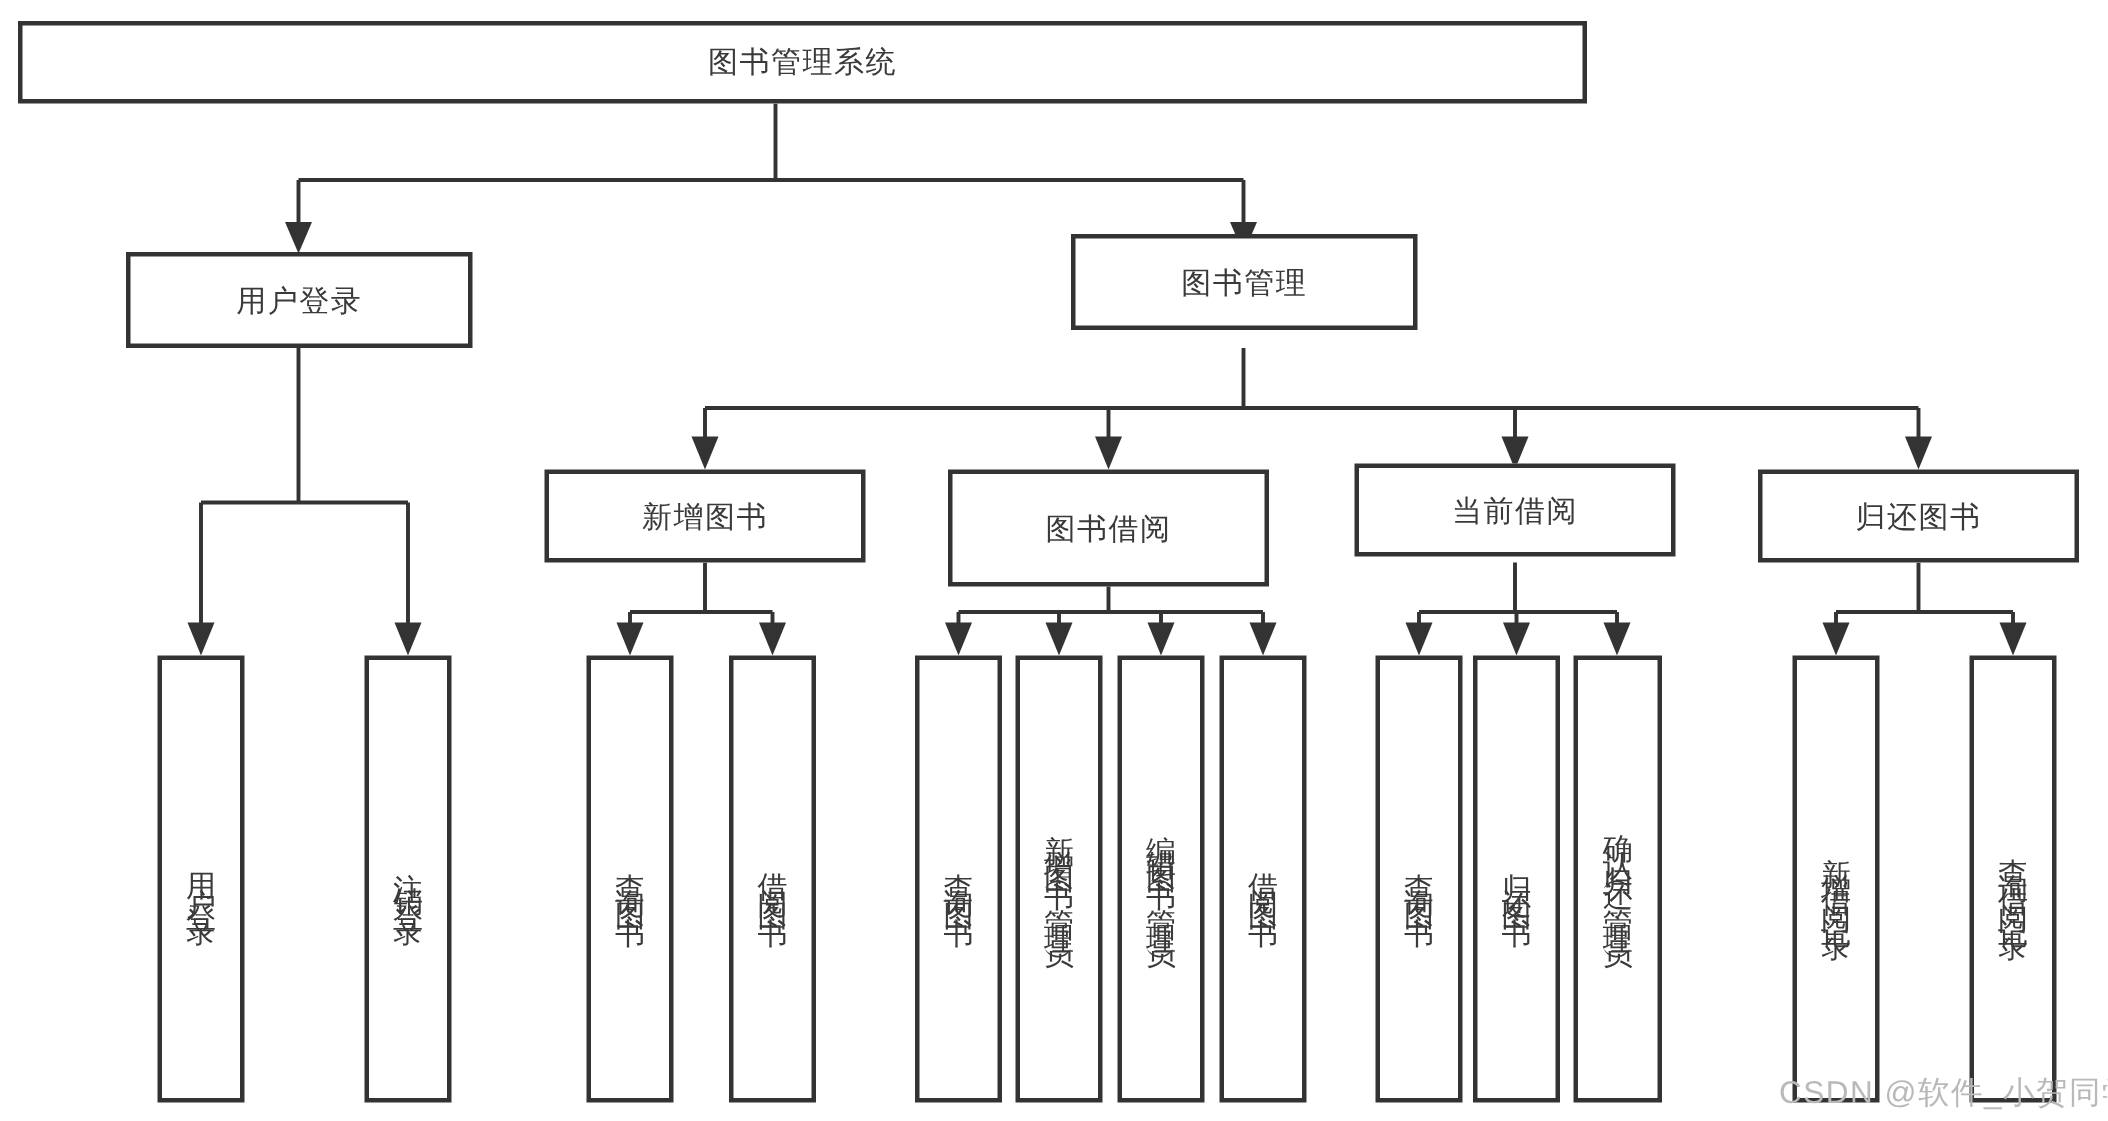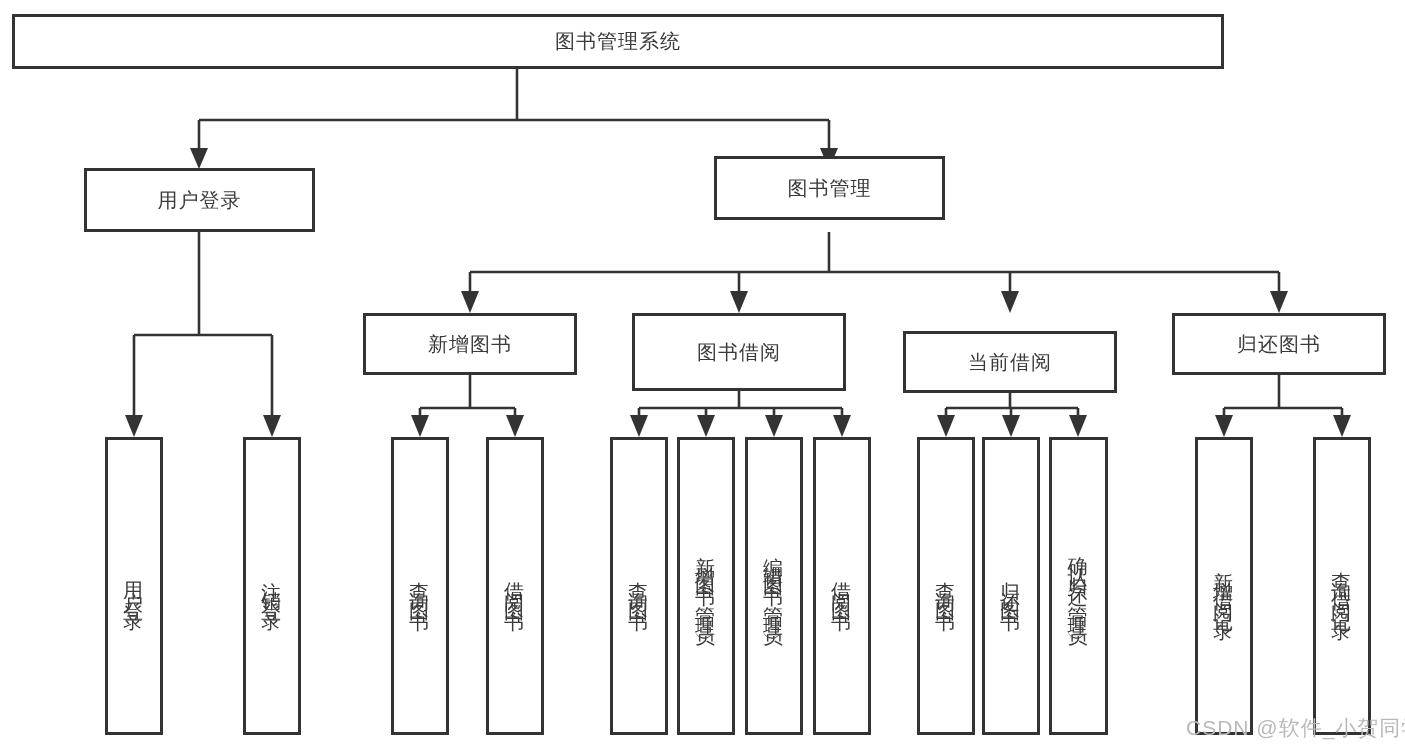--- a/index.html
+++ b/index.html
@@ -82,38 +82,38 @@
     <path d="M1010,375 V408 M946,408 H1078 M946,408 V417 M1011,408 V417 M1078,408 V417"></path>
     <polygon points="937,415 955,415 946,437"></polygon>
     <polygon points="1002,415 1020,415 1011,437"></polygon>
     <polygon points="1069,415 1087,415 1078,437"></polygon>
 
     <path d="M1279,375 V408 M1224,408 H1342 M1224,408 V417 M1342,408 V417"></path>
     <polygon points="1215,415 1233,415 1224,437"></polygon>
     <polygon points="1333,415 1351,415 1342,437"></polygon>
   </svg>
 
-  <div class="box" style="left:12px;top:14px;width:1212px;height:55px">
+  <div class="box" style="left:12px;top:14px;width:1046px;height:55px">
     <span class="hlabel">图书管理系统</span>
   </div>
 
   <div class="box" style="left:84px;top:168px;width:231px;height:64px">
     <span class="hlabel">用户登录</span>
   </div>
   <div class="box" style="left:714px;top:156px;width:231px;height:64px">
     <span class="hlabel">图书管理</span>
   </div>
 
   <div class="box" style="left:363px;top:313px;width:214px;height:62px">
     <span class="hlabel">新增图书</span>
   </div>
   <div class="box" style="left:632px;top:313px;width:214px;height:78px">
     <span class="hlabel">图书借阅</span>
   </div>
-  <div class="box" style="left:903px;top:331px;width:214px;height:62px">
+  <div class="box" style="left:903px;top:309px;width:214px;height:62px">
     <span class="hlabel">当前借阅</span>
   </div>
   <div class="box" style="left:1172px;top:313px;width:214px;height:62px">
     <span class="hlabel">归还图书</span>
   </div>
 
   <div class="box" style="left:105px;top:437px;width:58px;height:298px">
     <span class="vlabel">用户登录</span>
   </div>
   <div class="box" style="left:243px;top:437px;width:58px;height:298px">

